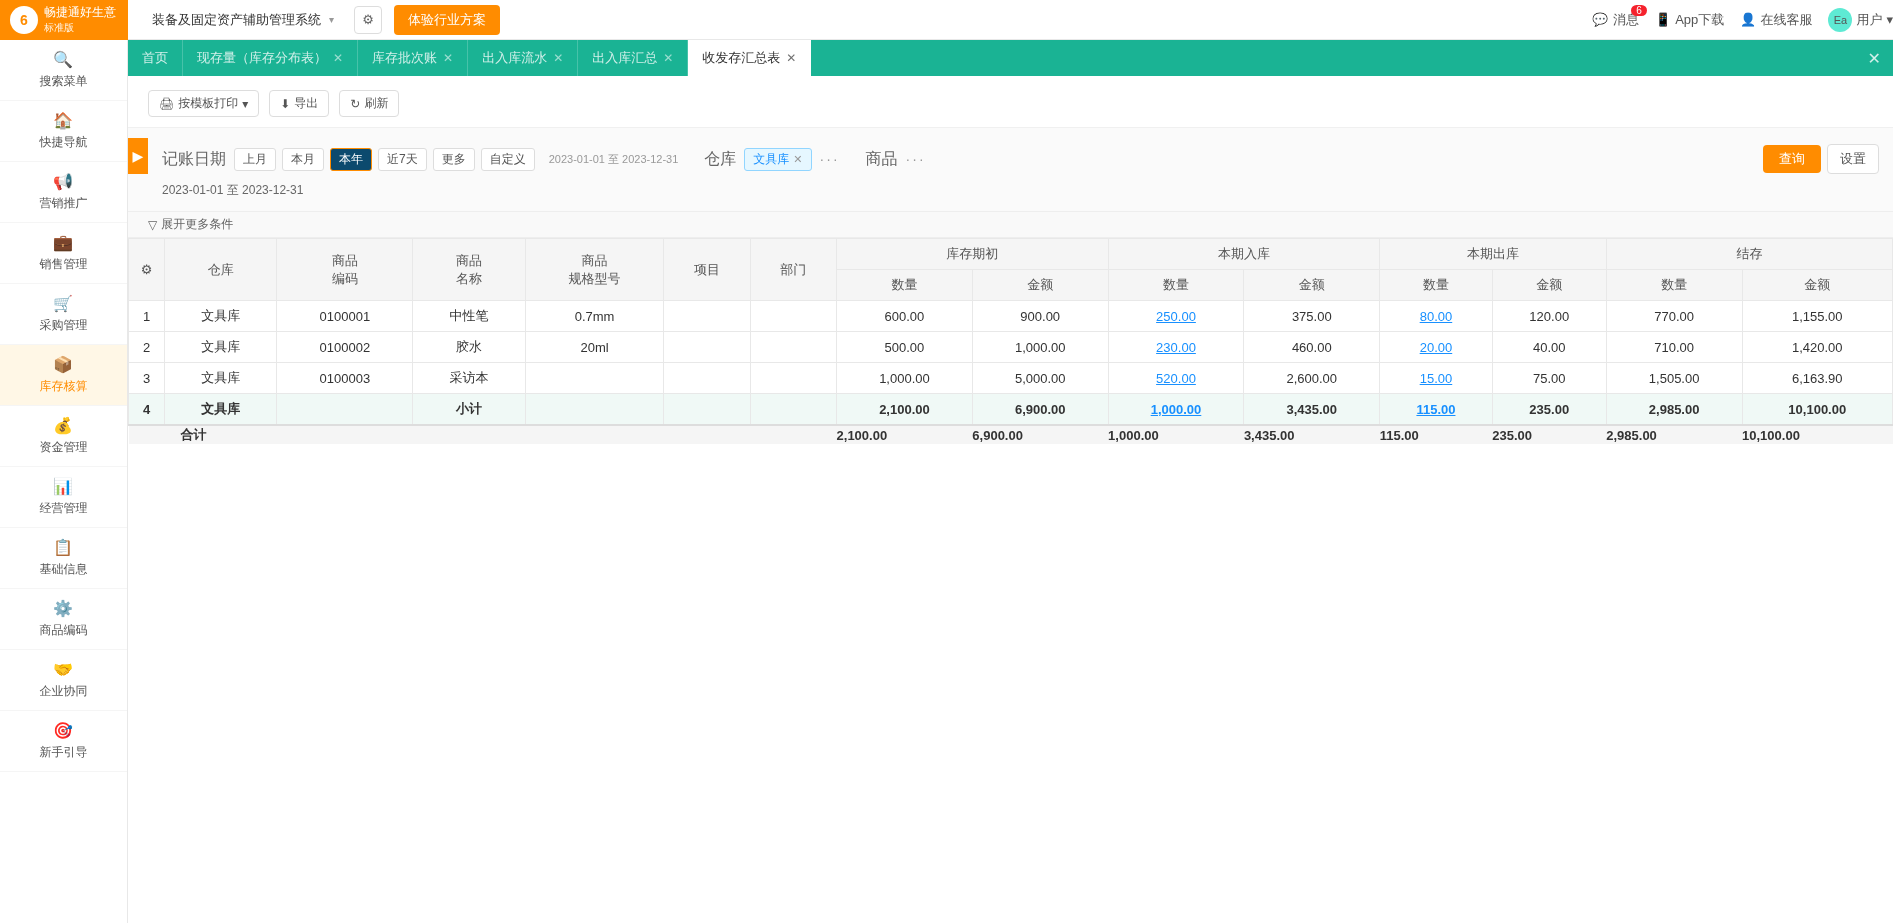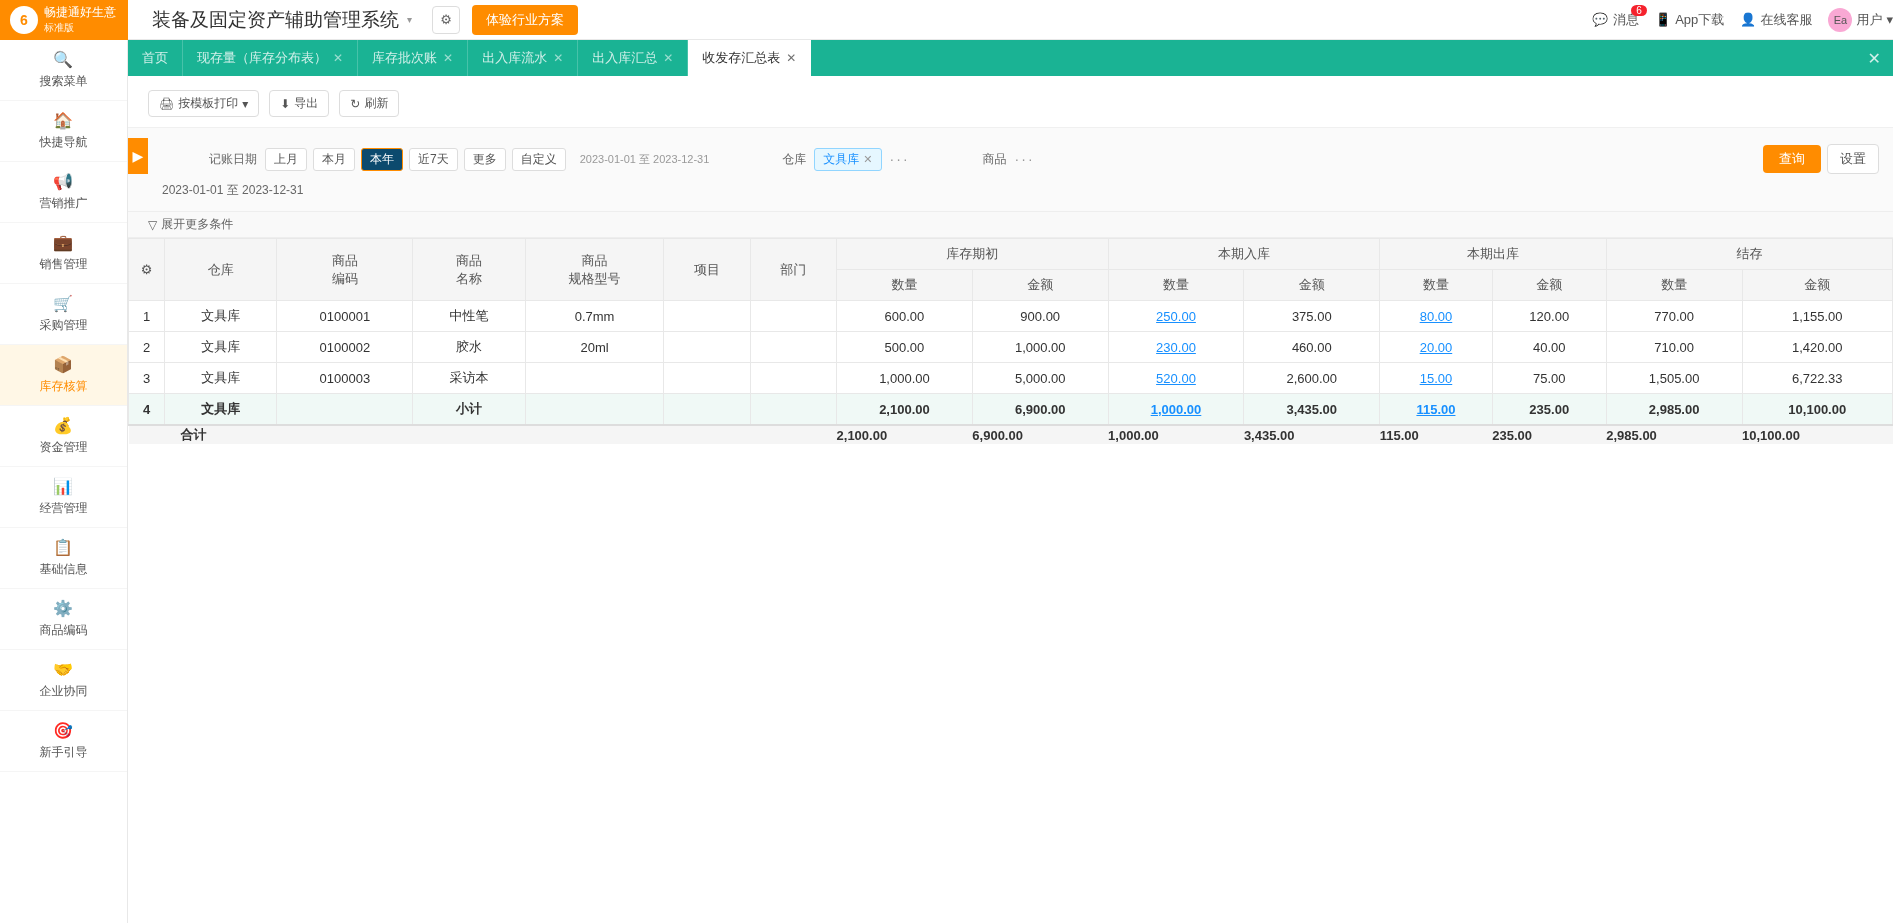--- a/index.html
+++ b/index.html
@@ -4,28 +4,28 @@
   <style>
     * { box-sizing: border-box; margin: 0; padding: 0; }
     body { font-family: 'Microsoft YaHei', Arial, sans-serif; font-size: 13px; background: #f0f2f5; display: flex; flex-direction: column; height: 923px; overflow: hidden; }
 
     
     .top-bar { display: flex; align-items: center; background: #fff; border-bottom: 1px solid #e8e8e8; height: 40px; padding: 0 12px; gap: 12px; }
     .top-bar-logo { display: flex; align-items: center; gap: 6px; width: 128px; background: #ff8c00; height: 40px; padding: 0 10px; }
     .logo-icon { width: 28px; height: 28px; background: #fff; border-radius: 50%; display: flex; align-items: center; justify-content: center; color: #ff8c00; font-weight: bold; font-size: 14px; }
     .logo-text { color: #fff; font-size: 12px; line-height: 1.3; }
     .top-bar-system { display: flex; align-items: center; gap: 8px; margin-left: 4px; }
-    .system-name { font-size: 19px; color: #333; }
+    .system-name { font-size: 13px; color: #333; }
     .system-arrow { color: #999; font-size: 10px; }
     .gear-btn { width: 28px; height: 28px; border: 1px solid #ddd; border-radius: 4px; display: flex; align-items: center; justify-content: center; cursor: pointer; color: #666; }
     .trial-btn { background: #ff8c00; color: #fff; border: none; padding: 6px 14px; border-radius: 4px; cursor: pointer; font-size: 13px; }
     .top-bar-right { margin-left: auto; display: flex; align-items: center; gap: 16px; color: #555; font-size: 13px; }
     .top-bar-right-item { display: flex; align-items: center; gap: 4px; cursor: pointer; position: relative; }
     .badge { background: #f5222d; color: #fff; border-radius: 10px; font-size: 10px; padding: 0 4px; min-width: 16px; text-align: center; position: absolute; top: -6px; right: -8px; }
-    .user-avatar { width: 24px; height: 24px; border-radius: 50%; background: #f9a8d4; display: flex; align-items: center; justify-content: center; font-size: 11px; }
+    .user-avatar { width: 24px; height: 24px; border-radius: 50%; background: #5eead4; display: flex; align-items: center; justify-content: center; font-size: 11px; }
 
     
     .main-layout { display: flex; flex: 1; overflow: hidden; }
 
     
     .sidebar { width: 128px; background: #fff; border-right: 1px solid #e8e8e8; display: flex; flex-direction: column; overflow-y: auto; }
     .sidebar-item { display: flex; flex-direction: column; align-items: center; padding: 10px 4px; cursor: pointer; color: #555; font-size: 12px; gap: 4px; border-bottom: 1px solid #f5f5f5; }
     .sidebar-item.active { background: #fff7e6; color: #ff8c00; }
     .sidebar-icon { font-size: 16px; }
 
@@ -41,21 +41,21 @@
 
     
     .page-content { flex: 1; background: #fff; overflow: auto; padding: 0; display: flex; flex-direction: column; }
 
     
     .page-header { padding: 14px 20px 10px 20px; border-bottom: 1px solid #f0f0f0; display: flex; align-items: center; justify-content: space-between; }
     .page-title { font-size: 15px; font-weight: 600; color: #333; }
     .header-actions { display: flex; align-items: center; gap: 10px; }
     .action-btn { display: flex; align-items: center; gap: 4px; padding: 4px 10px; border: 1px solid #ddd; border-radius: 4px; cursor: pointer; font-size: 12px; color: #555; background: #fff; }
     .filter-section { display: flex; align-items: center; gap: 8px; }
-    .filter-label { color: #666; font-size: 12px; white-space: nowrap; margin-left: 47px; }
+    .filter-label { color: #666; font-size: 16px; white-space: nowrap; }
     .date-filter { display: flex; align-items: center; gap: 6px; }
     .date-btn { padding: 2px 8px; border: 1px solid #ddd; border-radius: 3px; cursor: pointer; font-size: 12px; color: #555; background: #fff; }
     .date-btn.active { background: #0c4a6e; color: #fff; border-color: #ff8c00; }
     .date-range { font-size: 11px; color: #999; display: block; }
     .warehouse-tag { display: flex; align-items: center; background: #e6f7ff; border: 1px solid #91d5ff; border-radius: 3px; padding: 2px 8px; font-size: 12px; color: #1890ff; gap: 4px; }
     .tag-close { cursor: pointer; color: #999; font-size: 11px; }
     .ellipsis-btn { color: #999; cursor: pointer; font-size: 14px; letter-spacing: 2px; }
     .query-btn { background: #ff8c00; color: #fff; border: none; padding: 5px 16px; border-radius: 4px; cursor: pointer; font-size: 13px; }
     .set-btn { background: #fff; color: #555; border: 1px solid #ddd; padding: 5px 12px; border-radius: 4px; cursor: pointer; font-size: 13px; }
     .expand-bar { padding: 4px 20px; background: #f9f9f9; display: flex; align-items: center; border-bottom: 1px solid #eee; }
@@ -335,21 +335,21 @@
                 <td></td>
                 <td></td>
                 <td></td>
                 <td>1,000.00</td>
                 <td>5,000.00</td>
                 <td><span class="link-text">520.00</span></td>
                 <td>2,600.00</td>
                 <td><span class="link-text">15.00</span></td>
                 <td>75.00</td>
                 <td>1,505.00</td>
-                <td>6,722.33</td>
+                <td>6,163.90</td>
               </tr>
               <tr class="subtotal-row">
                 <td style="font-weight: bold;">4</td>
                 <td style="font-weight: bold;">文具库</td>
                 <td style="font-weight: bold;"></td>
                 <td style="font-weight: bold;">小计</td>
                 <td style="font-weight: bold;"></td>
                 <td style="font-weight: bold;"></td>
                 <td style="font-weight: bold;"></td>
                 <td style="font-weight: bold;">2,100.00</td>

